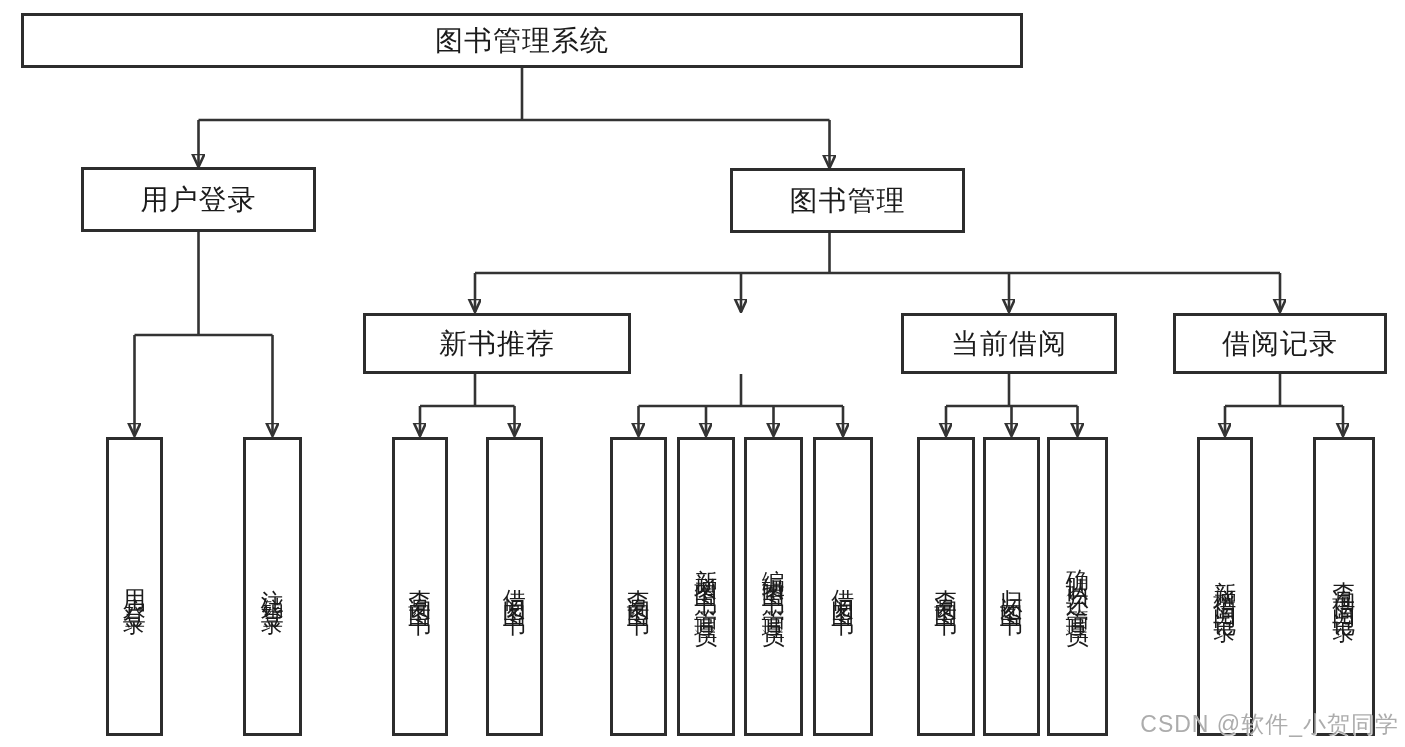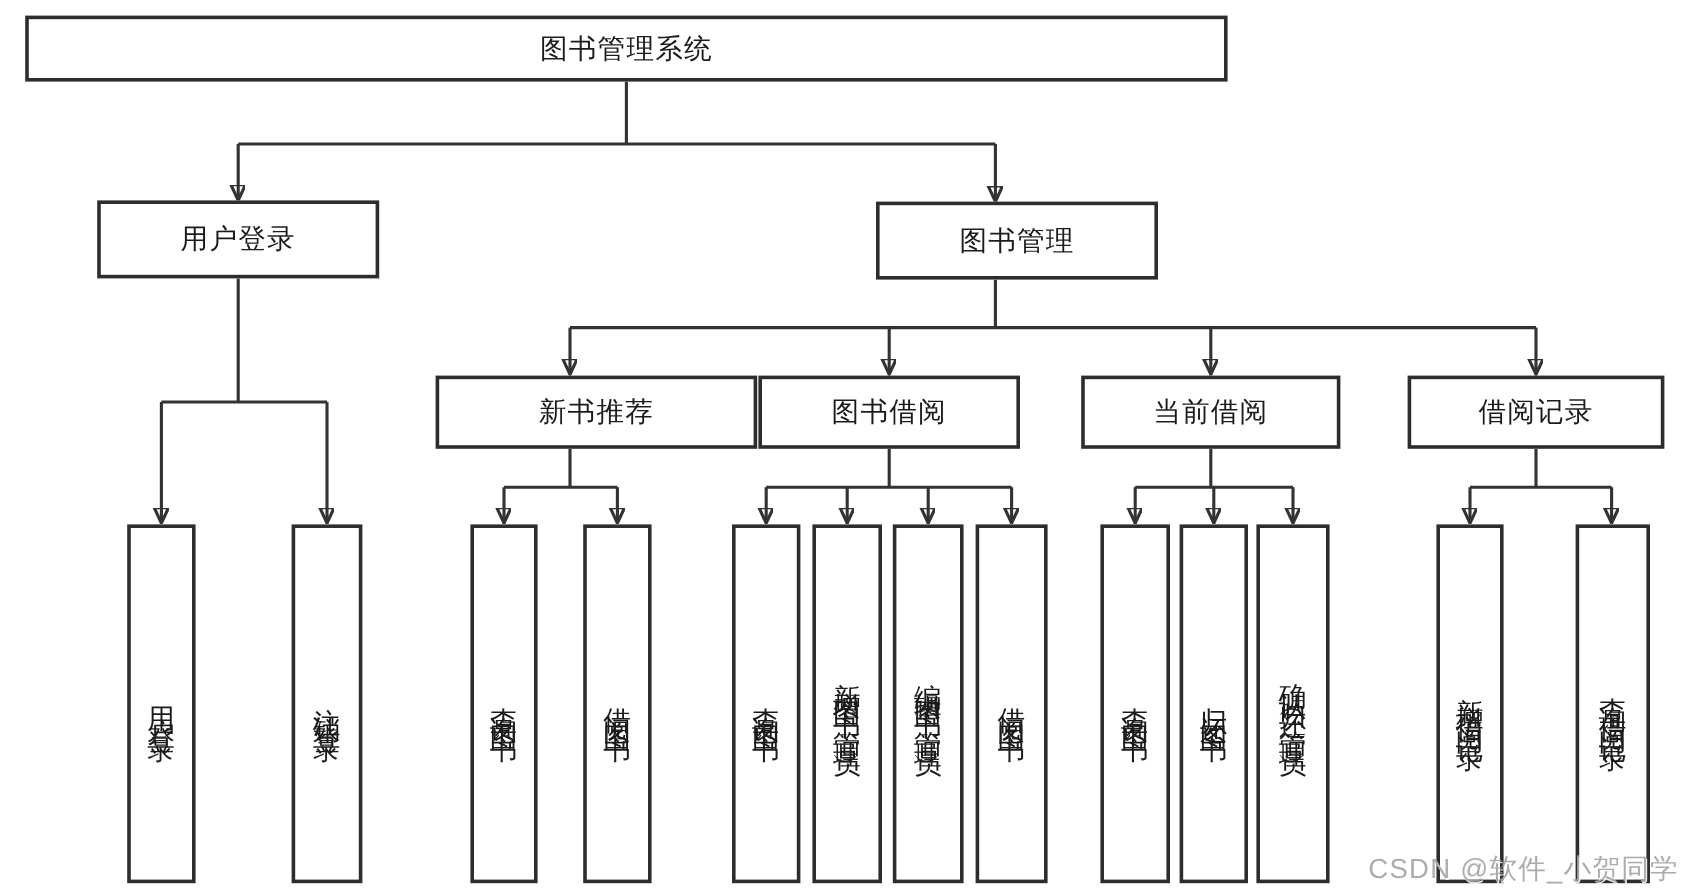--- a/index.html
+++ b/index.html
@@ -7,21 +7,21 @@
   .canvas{
     position:relative;width:1405px;height:747px;background:#ffffff;
     font-family:"Liberation Sans", sans-serif;overflow:hidden;color:#1b1b1b;
   }
   .wires{position:absolute;left:0;top:0;width:1405px;height:747px;}
   .wires path{stroke:#333333;stroke-width:2.6;fill:none;}
   .box{
     position:absolute;box-sizing:border-box;border:3px solid #2d2d2d;background:#ffffff;
     display:flex;align-items:center;justify-content:center;z-index:2;
   }
-  .h{font-size:23px;letter-spacing:1px;white-space:nowrap;}
+  .h{font-size:28px;letter-spacing:1px;white-space:nowrap;}
   .v .vtext{
     writing-mode:vertical-rl;text-orientation:mixed;
     font-size:23px;letter-spacing:8px;line-height:1.15;white-space:nowrap;
   }
   
   #n-root       {left:21px;  top:13px;  width:1002px;height:55px;}
   #n-user-login {left:81px;  top:167px; width:235px; height:65px;}
   #n-book-mgmt  {left:730px; top:168px; width:235px; height:65px;}
   #n-nbr        {left:363px; top:313px; width:268px; height:61px;}
   #n-bb         {left:632px; top:313px; width:218px; height:61px;}
@@ -113,23 +113,20 @@
   <div id="n-user-login" class="box h">
     <span>用户登录</span>
   </div>
   <div id="n-book-mgmt" class="box h">
     <span>图书管理</span>
   </div>
 
   <div id="n-nbr" class="box h">
     <span>新书推荐</span>
   </div>
-  <div id="n-bb" class="box h">
-    <span>图书借阅</span>
-  </div>
   <div id="n-cb" class="box h">
     <span>当前借阅</span>
   </div>
   <div id="n-br" class="box h">
     <span>借阅记录</span>
   </div>
 
   <div id="l-ul-login" class="box v">
     <span class="vtext">用户登录</span>
   </div>

